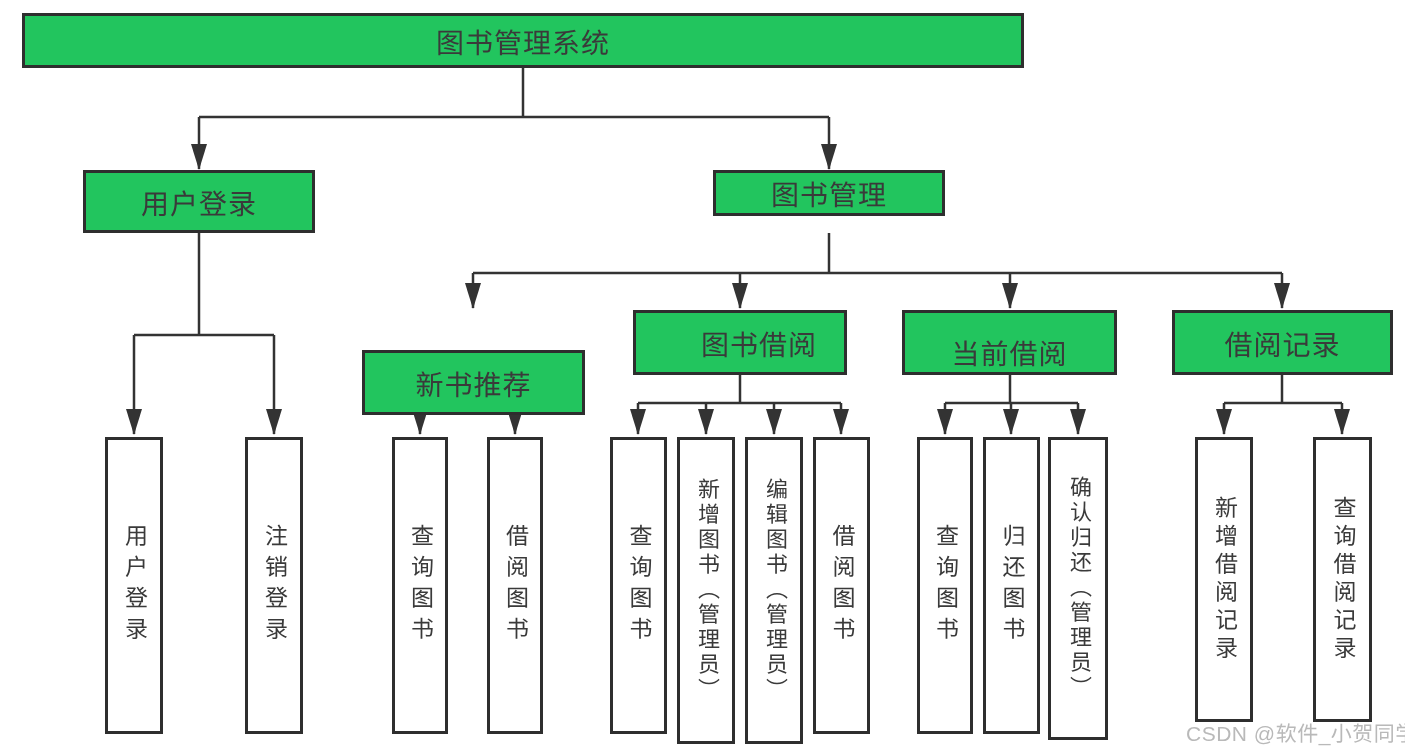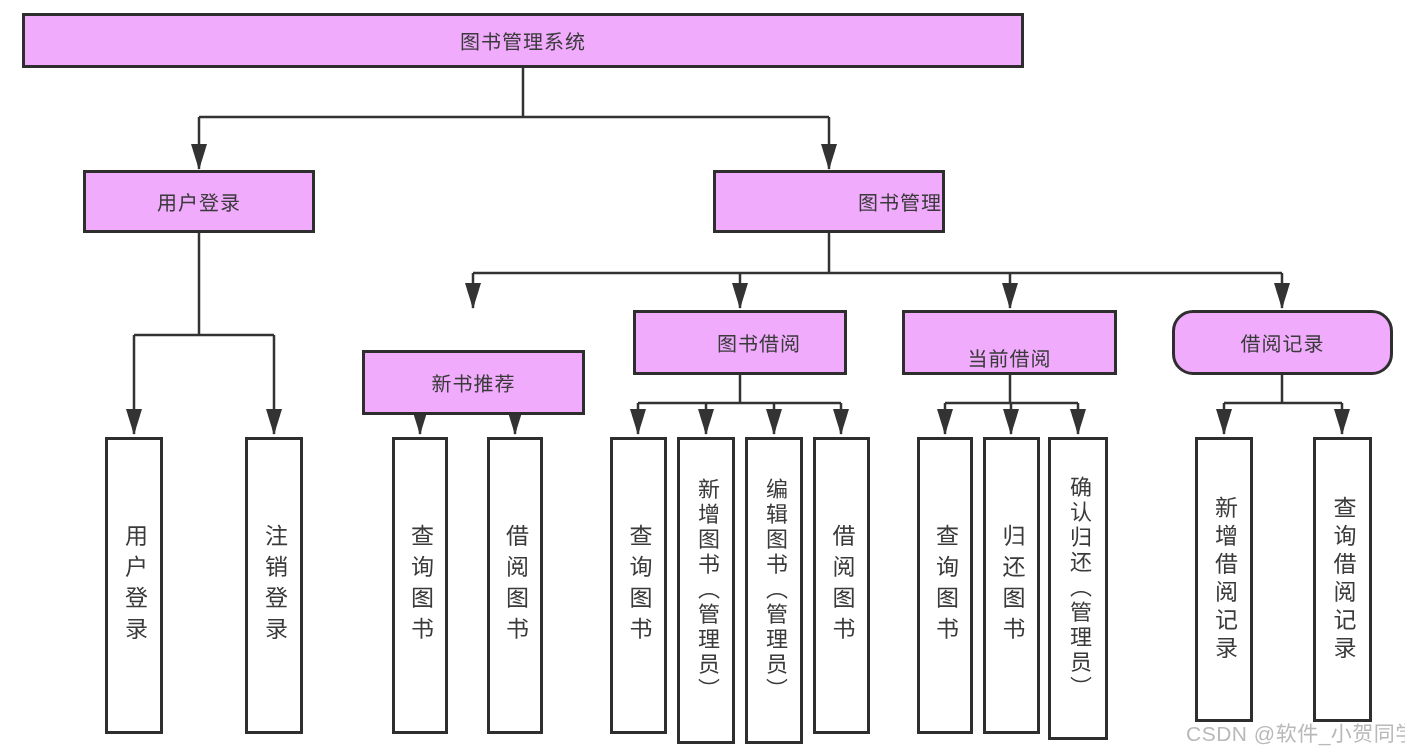--- a/index.html
+++ b/index.html
@@ -13,26 +13,26 @@
   body{font-family:"Liberation Sans", sans-serif;}
   .stage{
     position:relative;
     width:1405px;height:747px;
     background:var(--bg);
     overflow:hidden;
   }
   .stage svg{position:absolute;left:0;top:0;}
   .box{
     position:absolute;
-    background:#f0abfc;
+    background:#22c55e;
     border:3px solid var(--border);
     box-sizing:border-box;
     display:flex;align-items:center;justify-content:center;
     color:var(--text);
-    font-size:20px;
+    font-size:28px;
     letter-spacing:1px;
     z-index:2;
     font-family:Liberation Serif, serif;
   }
   .leaf{
     position:absolute;
     top:437px;
     background:#fff;
     border:3px solid var(--border);
     box-sizing:border-box;
@@ -115,34 +115,34 @@
     </g>
   </svg>
 
   <div class="box" style="left:22px;top:13px;width:1002px;height:55px;">
     <span>图书管理系统</span>
   </div>
 
   <div class="box" style="left:83px;top:170px;width:232px;height:63px;">
     <span>用户登录</span>
   </div>
-  <div class="box" style="left:713px;top:170px;width:232px;height:63px;justify-content:flex-end;">
+  <div class="box" style="left:713px;top:170px;width:232px;height:46px;">
     <span>图书管理</span>
   </div>
 
   <div class="box" style="left:362px;top:310px;width:223px;height:65px;margin-top:40px;">
     <span>新书推荐</span>
   </div>
   <div class="box" style="left:633px;top:310px;width:214px;height:65px;padding-left:38px;">
     <span>图书借阅</span>
   </div>
   <div class="box" style="left:902px;top:310px;width:215px;height:65px;align-items:flex-end;">
     <span>当前借阅</span>
   </div>
-  <div class="box" style="left:1172px;top:310px;width:221px;height:65px;border-radius:21px;">
+  <div class="box" style="left:1172px;top:310px;width:221px;height:65px;">
     <span>借阅记录</span>
   </div>
 
   <div class="leaf" style="left:105px;width:58px;height:297px;">
     <span>用户登录</span>
   </div>
   <div class="leaf" style="left:245px;width:58px;height:297px;">
     <span>注销登录</span>
   </div>
 

